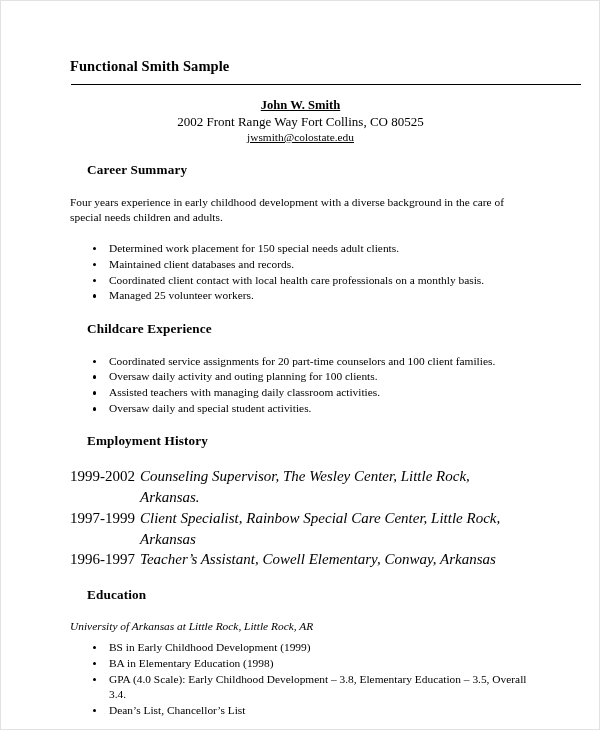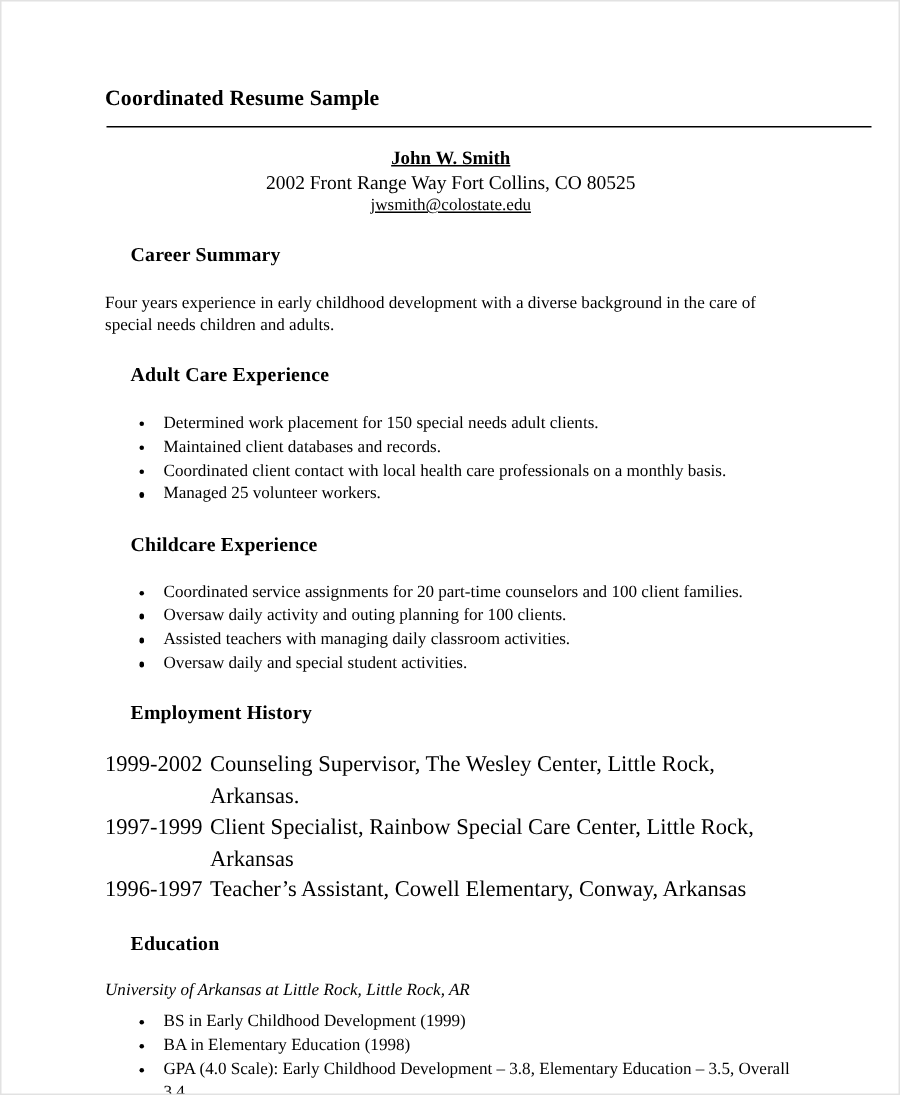--- a/index.html
+++ b/index.html
@@ -120,55 +120,55 @@
     display: flex;
     font-size: 15px;
     line-height: 1.38;
   }
   .history-years {
     width: 70px;
     flex: 0 0 70px;
   }
   .history-desc {
     flex: 1 1 auto;
+    font-style: italic;
   }
 
   
   .school-line {
     font-size: 11.4px;
     font-style: italic;
     margin-top: 11px;
   }
   .edu-list {
     margin-top: 11px;
   }
 </style>
 </head>
 <body>
 
 <div class="page">
   <div class="inner">
 
-    <h1 class="doc-title">Coordinated Resume Sample</h1>
+    <h1 class="doc-title">Functional Smith Sample</h1>
 
     <div class="title-rule"></div>
 
     <div class="contact">
       <div class="contact-name">John W. Smith</div>
       <div class="contact-address">2002 Front Range Way Fort Collins, CO 80525</div>
       <div class="contact-email">jwsmith@colostate.edu</div>
     </div>
 
     <div class="section sec-summary">
       <h2 class="section-heading">Career Summary</h2>
       <p class="body-text">Four years experience in early childhood development with a diverse background in the care of special needs children and adults.</p>
     </div>
 
     <div class="section sec-adult">
-      <h2 class="section-heading">Adult Care Experience</h2>
       <ul class="bullets">
         <li>Determined work placement for 150 special needs adult clients.</li>
         <li>Maintained client databases and records.</li>
         <li>Coordinated client contact with local health care professionals on a monthly basis.</li>
         <li>Managed 25 volunteer workers.</li>
       </ul>
     </div>
 
     <div class="section sec-child">
       <h2 class="section-heading">Childcare Experience</h2>

